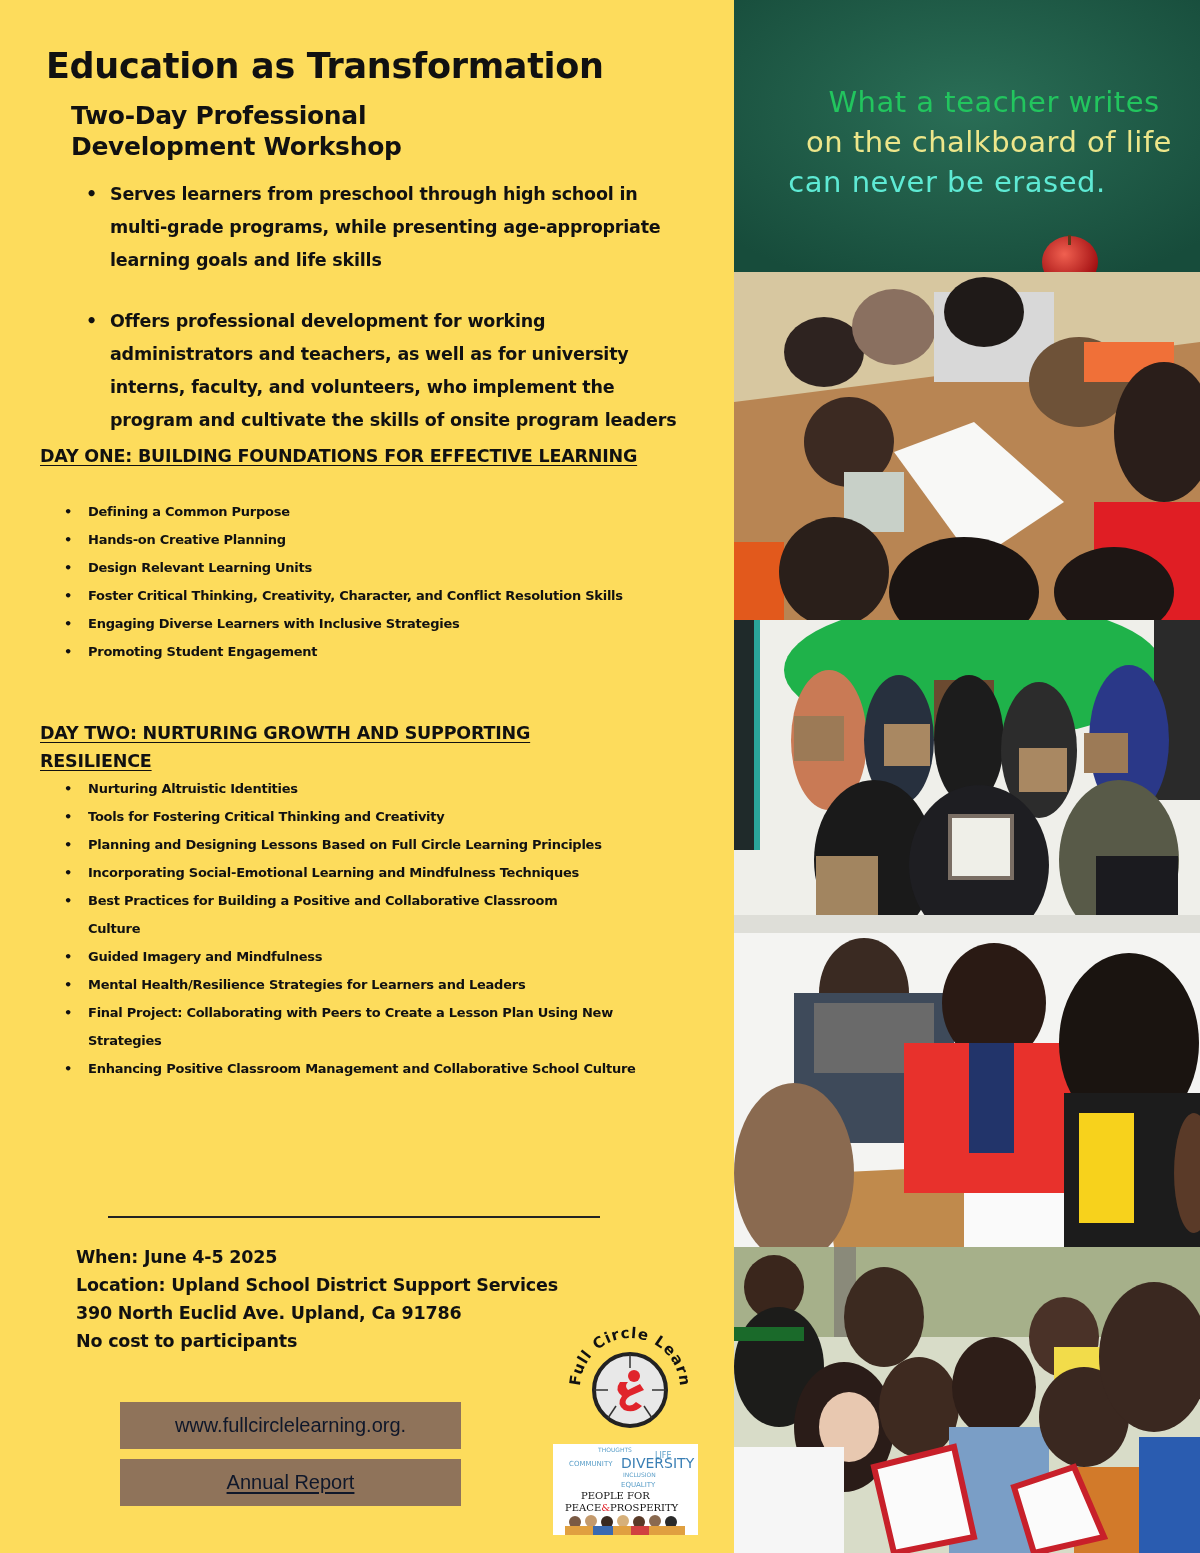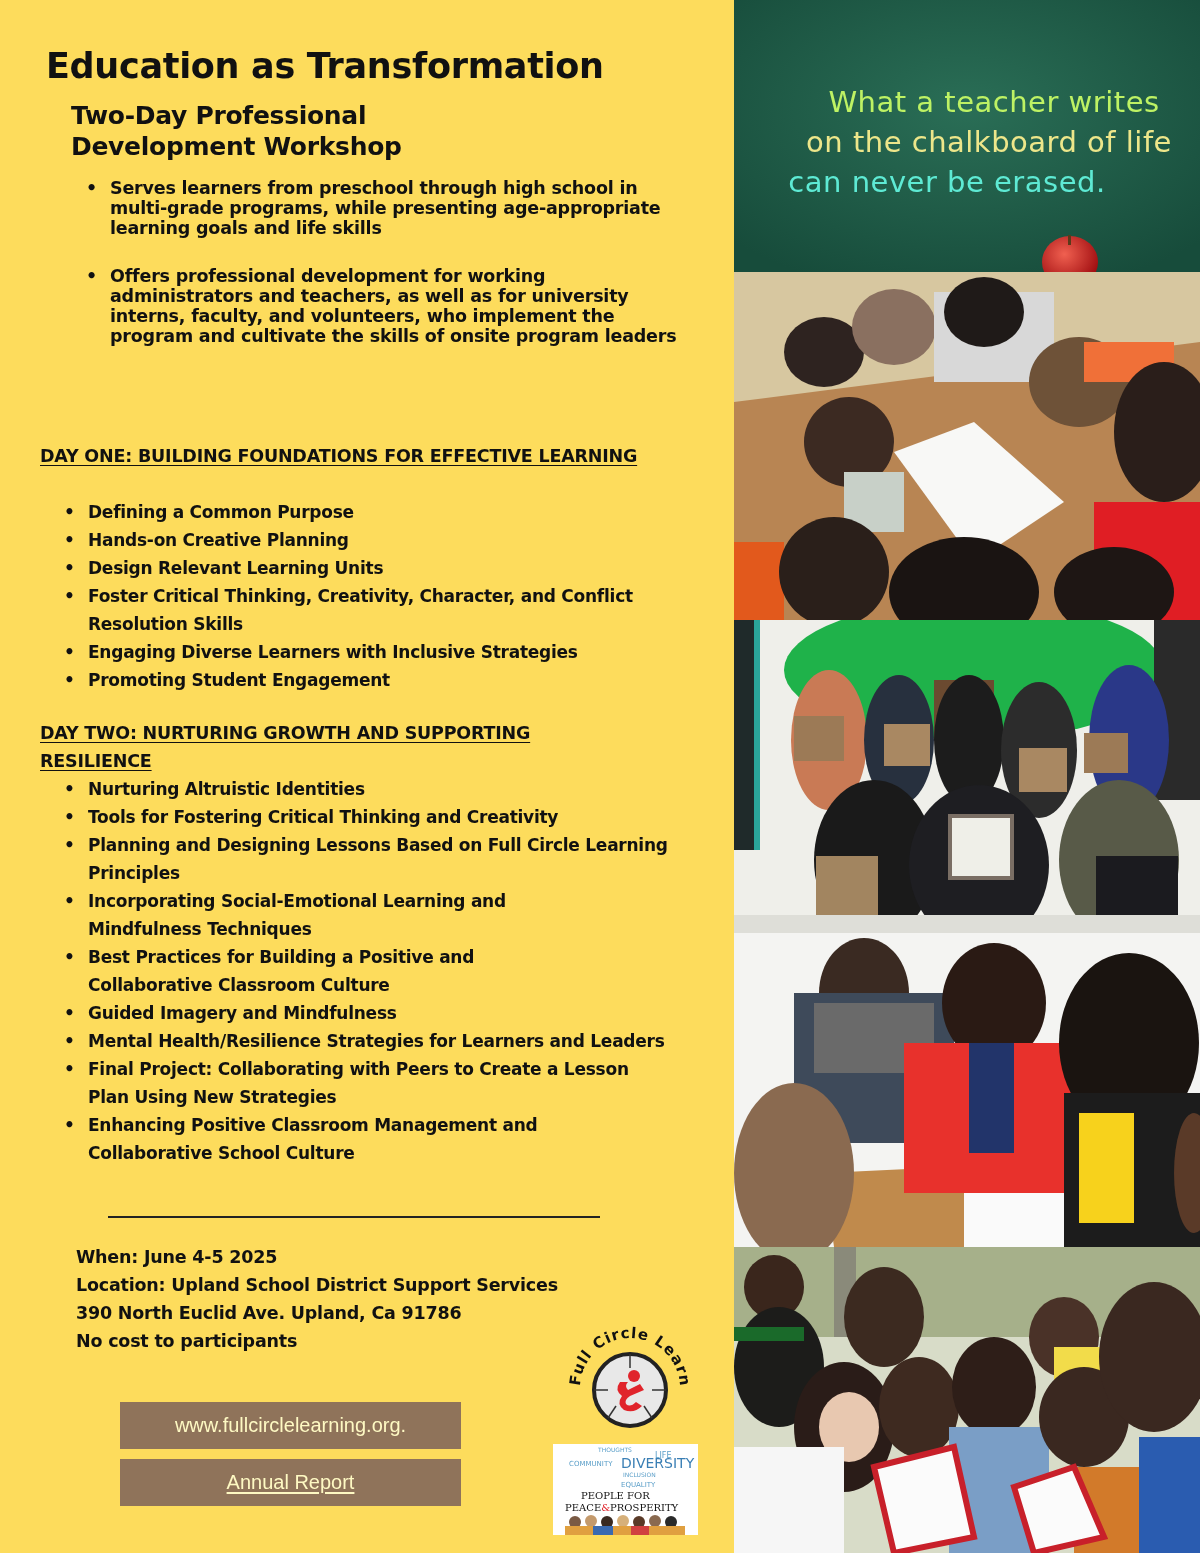--- a/index.html
+++ b/index.html
@@ -5,49 +5,49 @@
   * { box-sizing: border-box; margin: 0; padding: 0; }
   html, body { width: 1200px; height: 1553px; overflow: hidden; }
   body { background: #fddc5c; font-family: "DejaVu Sans", sans-serif; color: #111; position: relative; }
 
   .left { position: absolute; left: 0; top: 0; width: 734px; height: 1553px; }
 
   .title { position: absolute; left: 46px; top: 46px; font-size: 35px; font-weight: bold; letter-spacing: -0.3px; white-space: nowrap; }
   .subtitle { position: absolute; left: 46px; top: 100px; font-size: 25px; font-weight: bold; line-height: 31px; letter-spacing: -0.3px; margin-left: 25px; }
 
   .intro { position: absolute; left: 86px; top: 178px; width: 600px; list-style: none; }
-  .intro li { position: relative; padding-left: 24px; font-size: 17.5px; font-weight: bold; line-height: 20px; margin-bottom: 28px; letter-spacing: -0.2px; }
+  .intro li { position: relative; padding-left: 24px; font-size: 17.5px; font-weight: bold; line-height: 33px; margin-bottom: 28px; letter-spacing: -0.2px; }
   .intro li::before { content: "•"; position: absolute; left: 0; top: 0; }
 
   .day-head { position: absolute; left: 40px; font-size: 17.5px; font-weight: bold; line-height: 28px; text-decoration: underline; text-underline-offset: 3px; width: 600px; letter-spacing: -0.2px; }
   .day-list { position: absolute; left: 64px; width: 640px; list-style: none; }
-  .day-list li { position: relative; padding-left: 24px; font-size: 17px; font-weight: bold; line-height: 28px; letter-spacing: -0.25px; }
+  .day-list li { position: relative; padding-left: 24px; font-size: 13px; font-weight: bold; line-height: 28px; letter-spacing: -0.25px; }
   .day-list li::before { content: "•"; position: absolute; left: 0; top: 0; }
 
   .divider { position: absolute; left: 108px; top: 1216px; width: 492px; height: 2px; background: #222; }
 
   .details { position: absolute; left: 76px; top: 1243px; font-size: 17.5px; font-weight: bold; line-height: 28px; letter-spacing: -0.2px; }
 
-  .btn { position: absolute; left: 120px; width: 341px; height: 47px; background: #8f735a; color: #fef9c3; font-family: "Liberation Sans", sans-serif; font-size: 20px; display: flex; align-items: center; justify-content: center; text-decoration: none; }
+  .btn { position: absolute; left: 120px; width: 341px; height: 47px; background: #8f735a; color: #0f172a; font-family: "Liberation Sans", sans-serif; font-size: 20px; display: flex; align-items: center; justify-content: center; text-decoration: none; }
   .btn-site { top: 1402px; }
   .btn-report { top: 1459px; text-decoration: underline; text-underline-offset: 3px; }
 
   .logo-fcl { position: absolute; left: 558px; top: 1318px; width: 142px; height: 110px; }
   .logo-ppp { position: absolute; left: 553px; top: 1444px; width: 145px; height: 91px; background: #fff; overflow: hidden; }
 
   .right { position: absolute; left: 734px; top: 0; width: 466px; height: 1553px; }
   .photo { position: absolute; left: 0; width: 466px; overflow: hidden; }
   .p1 { top: 0; height: 272px; background: #1d5a46; }
   .p2 { top: 272px; height: 348px; background: #b68a5c; }
   .p3 { top: 620px; height: 313px; background: #f0f0ea; }
   .p4 { top: 933px; height: 314px; background: #f4f4f2; }
   .p5 { top: 1247px; height: 306px; background: #7a8a6a; }
 
   .chalk { position: absolute; left: 0; right: 0; top: 82px; text-align: center; font-family: "DejaVu Sans", sans-serif; font-size: 29px; line-height: 40px; letter-spacing: 0.5px; }
-  .chalk .l1 { color: #bef264; padding-left: 54px; }
+  .chalk .l1 { color: #22c55e; padding-left: 54px; }
   .chalk .l2 { color: #ede68a; padding-left: 44px; }
   .chalk .l3 { color: #5eead4; padding-left: 0px; margin-left: -40px; }
 </style>
 </head>
 <body>
 
 <div class="left">
 
   <h1 class="title">Education as Transformation</h1>
   <h2 class="subtitle">

